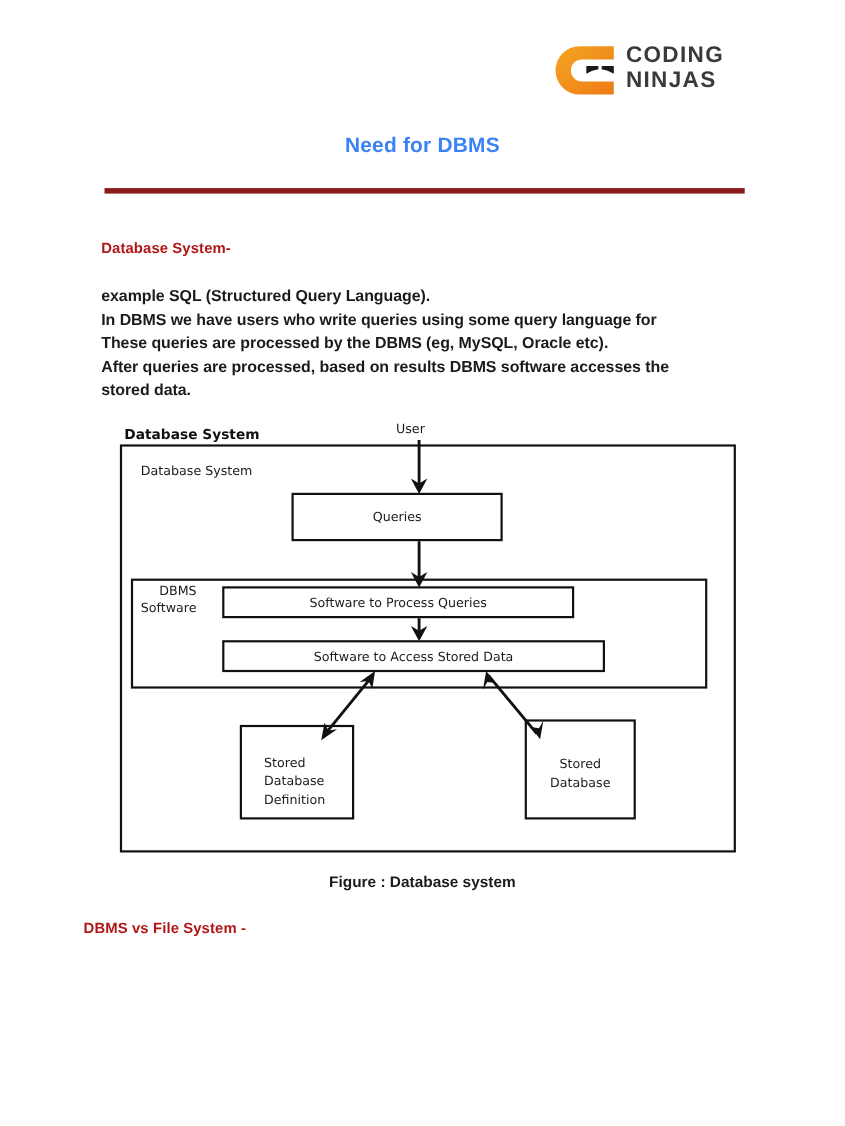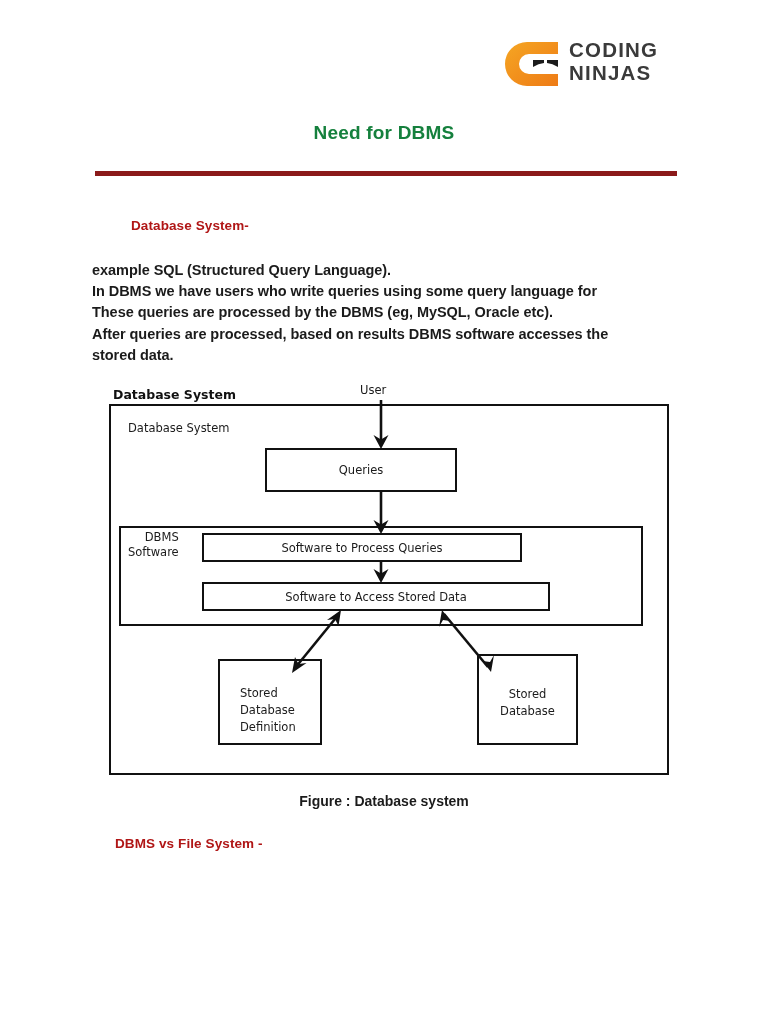--- a/index.html
+++ b/index.html
@@ -53,40 +53,39 @@
 
   
   .doc-title {
     position: absolute;
     left: 0;
     top: 122px;
     width: 768px;
     text-align: center;
     font-size: 19px;
     font-weight: bold;
-    color: #15803d;
+    color: #3b82f6;
     letter-spacing: 0.2px;
   }
   .title-rule {
     position: absolute;
     left: 95px;
     top: 171px;
     width: 582px;
     height: 5px;
     background: #8b1a1a;
   }
 
   
   .section-head {
     position: absolute;
     font-size: 13.5px;
     font-weight: bold;
     color: #b01616;
     letter-spacing: 0.1px;
-    margin-left: 39px;
   }
   #database-system-head { left: 92px; top: 218px; }
   #dbms-vs-file-head    { left: 76px; top: 836px; }
 
   .body-para {
     position: absolute;
     left: 92px;
     top: 260px;
     width: 560px;
     font-size: 14.5px;

